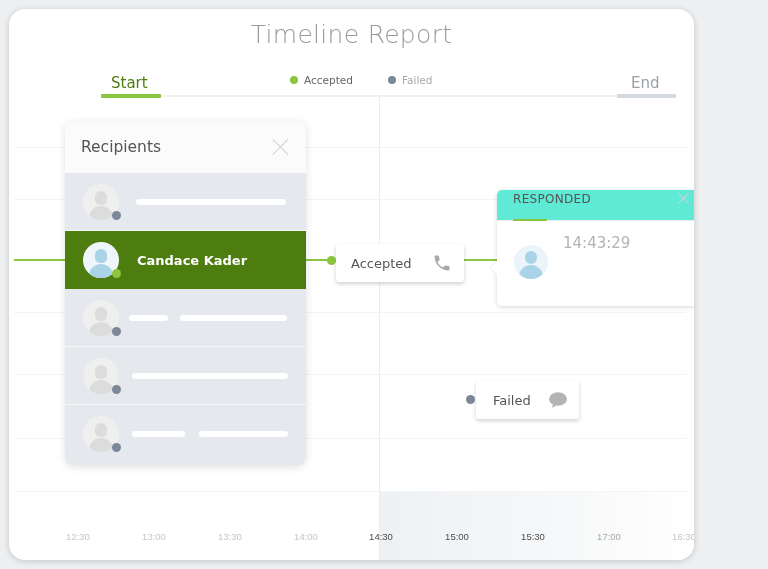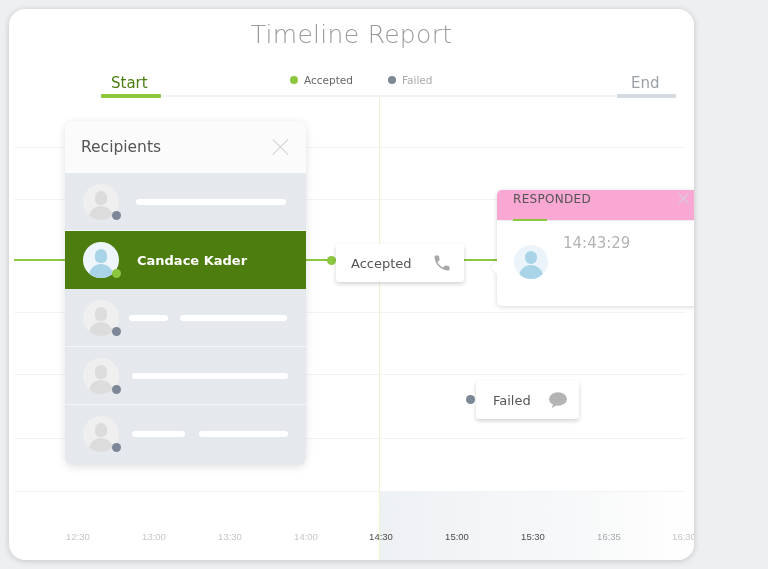--- a/index.html
+++ b/index.html
@@ -90,21 +90,21 @@
   }
   .event-label { font-size: 13px; color: #555; }
   .connector-dot { position: absolute; width: 9px; height: 9px; border-radius: 50%; }
 
   .responded {
     position: absolute; left: 488px; top: 181px; width: 205px; height: 116px;
     background: #fff; border-radius: 5px; box-shadow: 0 1px 5px rgba(0,0,0,0.16);
   }
   .resp-header {
     height: 31px; display: flex; align-items: center; justify-content: space-between; padding: 0 12px 12px 16px;
-    background: #f9a8d4; border-bottom: 1px solid #eceff2; border-radius: 5px 5px 0 0; position: relative;
+    background: #5eead4; border-bottom: 1px solid #eceff2; border-radius: 5px 5px 0 0; position: relative;
   }
   .resp-title { font-size: 12px; color: #555; letter-spacing: 0.3px; }
   .resp-underline { position: absolute; left: 16px; bottom: -1px; width: 34px; height: 2px; background: #8cc63f; }
   .resp-close { width: 12px; height: 12px; position: relative; cursor: pointer; }
   .resp-close::before, .resp-close::after {
     content: ""; position: absolute; left: 5px; top: -2px; width: 1.2px; height: 15px; background: #cfd3d7;
   }
   .resp-close::before { transform: rotate(45deg); }
   .resp-close::after { transform: rotate(-45deg); }
   .resp-avatar { position: absolute; left: 17px; top: 55px; width: 34px; height: 34px; border-radius: 50%; background: #eaf4fa; overflow: hidden; }
@@ -248,15 +248,15 @@
     </div>
   </div>
 
   <div class="tick" style="left:49px">12:30</div>
   <div class="tick" style="left:125px">13:00</div>
   <div class="tick" style="left:201px">13:30</div>
   <div class="tick" style="left:277px">14:00</div>
   <div class="tick active" style="left:352px">14:30</div>
   <div class="tick active" style="left:428px">15:00</div>
   <div class="tick active" style="left:504px">15:30</div>
-  <div class="tick" style="left:580px; color:#a5a9ad">16:35</div>
+  <div class="tick" style="left:580px; color:#a5a9ad">17:00</div>
   <div class="tick" style="left:655px">16:30</div>
 </div>
 
 </body></html>

